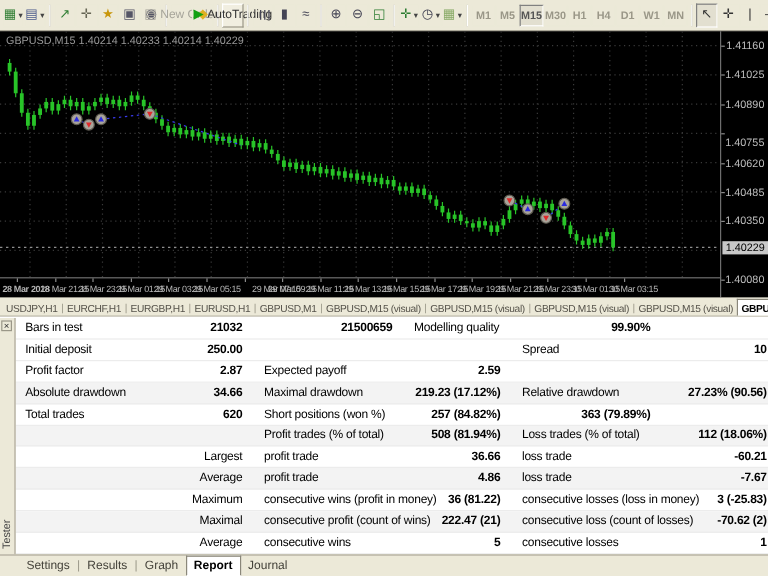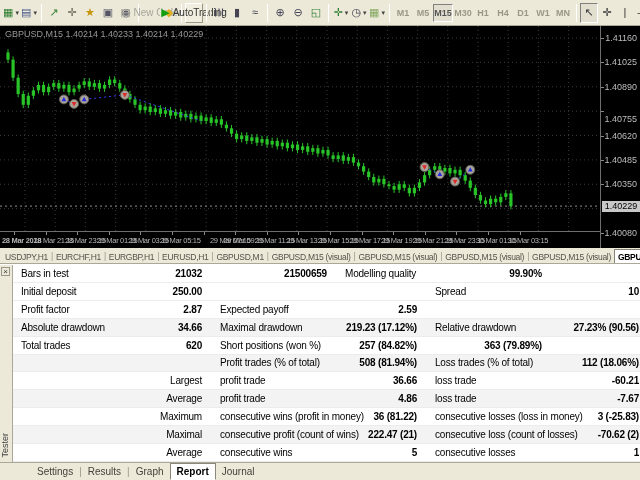--- a/index.html
+++ b/index.html
@@ -58,21 +58,21 @@
   .rrow{border-bottom:1px solid #ececec;box-sizing:border-box;}
   .cl{padding-left:8px;white-space:nowrap;overflow:visible;color:#000;}
   .cl.mid{padding-left:16px;}
   .cv{text-align:right;font-weight:bold;white-space:nowrap;padding-right:2px;color:#000;}
   .cv.qual{font-weight:normal;}
   .qbar{grid-column:3/7;height:10px;margin:0 4px 0 14px;border:1px solid #0a7a0a;
         background:linear-gradient(#7dff7d,#00d800 55%,#00bb00);box-sizing:border-box;}
   
   #bottom-tabs{position:absolute;top:462px;left:0;right:0;height:18px;background:#ece9d8;
                border-top:1px solid #aca899;display:flex;align-items:center;font-size:10px;
-               padding-left:31px;box-sizing:border-box;}
+               padding-left:16px;box-sizing:border-box;}
   .btab{padding:2px 6px;color:#44423a;white-space:nowrap;}
   .btab.active{background:#fff;border:1px solid #8a877a;border-bottom-color:#fff;font-weight:bold;color:#000;}
   .btab-sep{color:#9a9788;}
 </style>
 </head>
 <body>
 
 <div id="app">
   <div id="toolbar">
       <div class="tb-btn">

